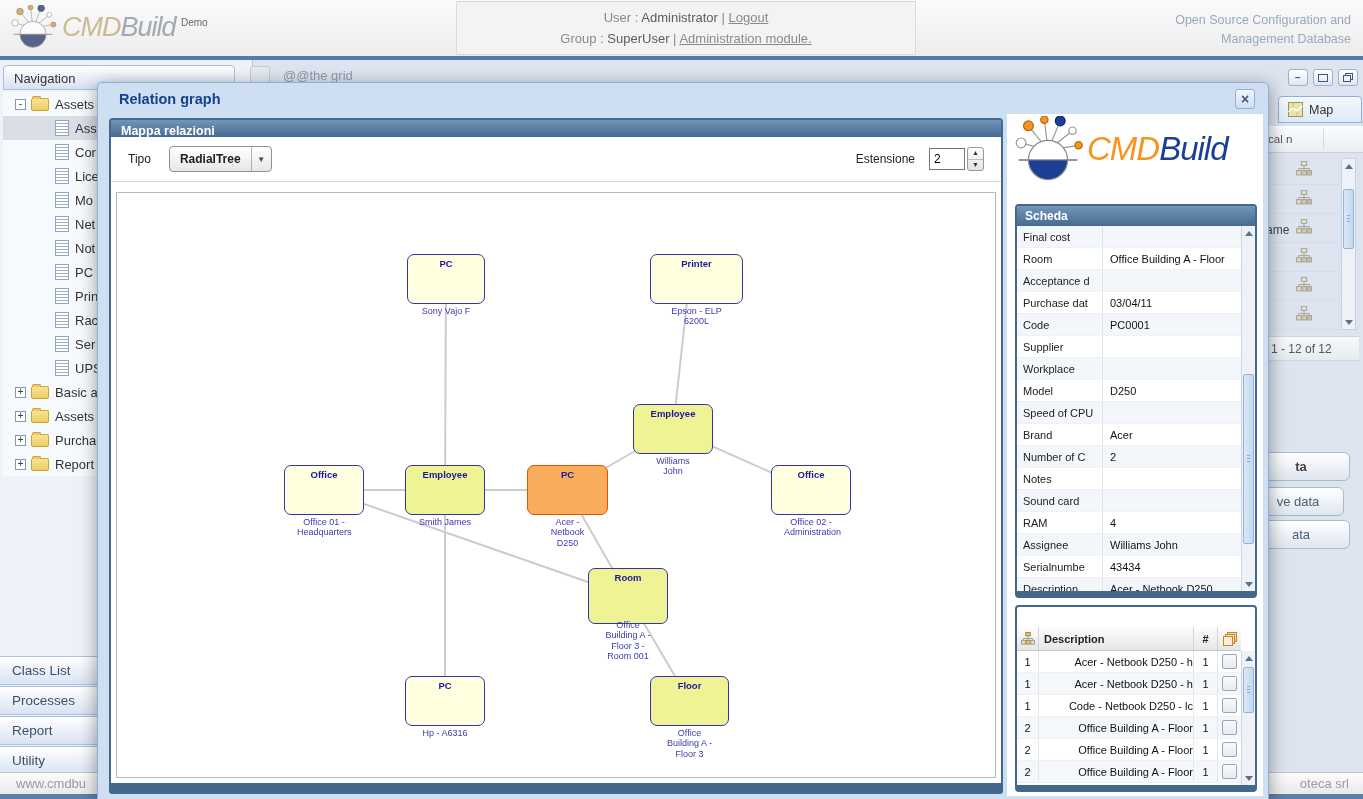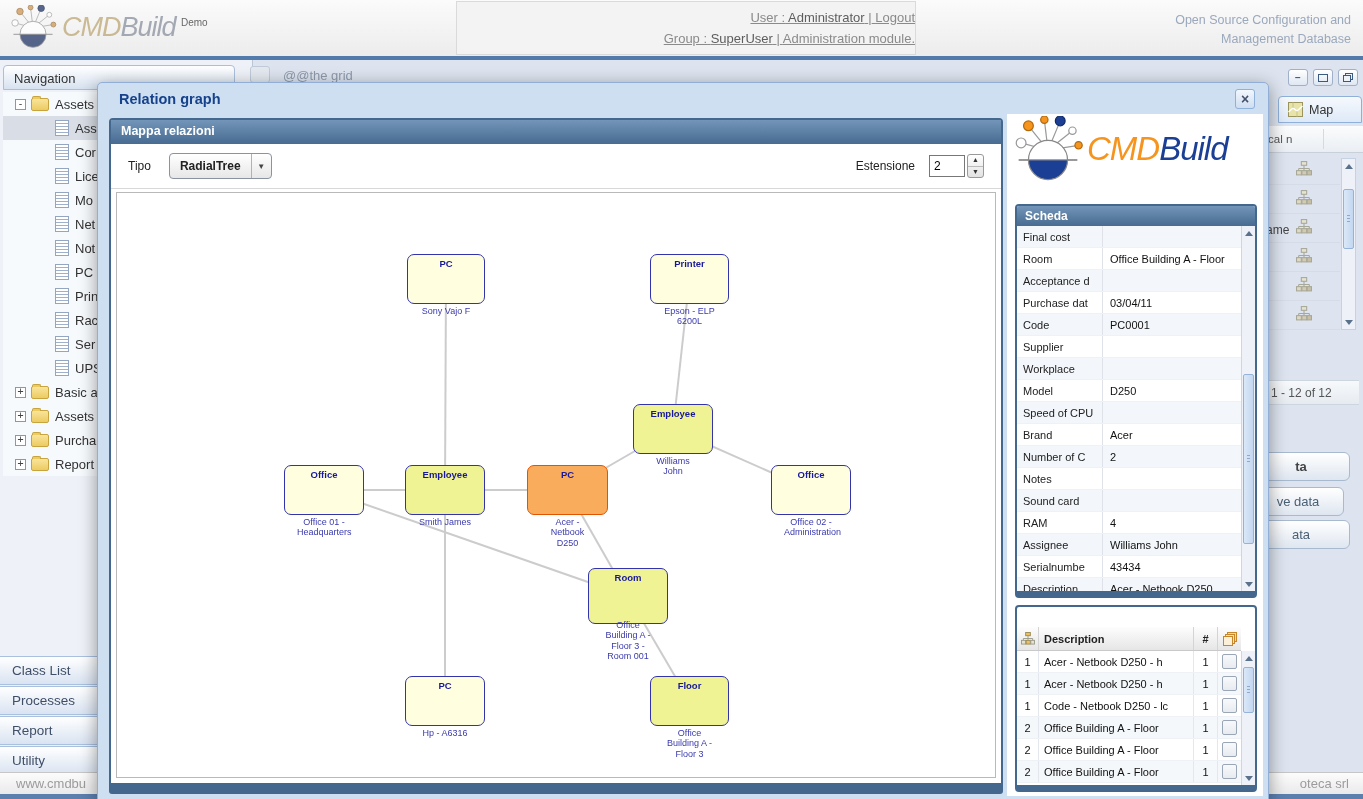--- a/index.html
+++ b/index.html
@@ -7,21 +7,21 @@
        font-family:"Liberation Sans",sans-serif;-webkit-font-smoothing:antialiased;}
   
   #top-header{position:absolute;top:0;left:0;width:100%;height:56px;background:linear-gradient(#fbfbfb,#ececec);}
   #header-logo{position:absolute;left:8px;top:5px;display:flex;align-items:center;opacity:.78;filter:saturate(.55);}
   .logo-text{font-style:italic;font-weight:normal;letter-spacing:-1px;}
   #header-logo .logo-text{font-size:27px;margin-left:4px;}
   #header-logo .logo-cmd{color:#cfa94e;}
   #header-logo .logo-build{color:#8795ac;}
   #demo-label{position:absolute;left:181px;top:17px;font-size:10px;color:#666;}
   #user-panel{position:absolute;left:456px;top:1px;width:458px;height:52px;background:#f3f3f3;
-              border:1px solid #dadada;text-align:right;font-size:13px;color:#8a8a8a;text-decoration:underline;}
+              border:1px solid #dadada;text-align:center;font-size:13px;color:#8a8a8a;}
   #user-panel .row1{margin-top:8px;}
   #user-panel .row2{margin-top:6px;}
   #user-panel a{color:#8a8a8a;text-decoration:underline;cursor:pointer;}
   #user-panel .uname{color:#5d5d5d;}
   #tagline{position:absolute;right:12px;top:11px;text-align:right;font-size:12.5px;color:#9aa8bd;line-height:19px;}
   #blue-strip{position:absolute;top:56px;left:0;height:4px;width:100%;background:#527aab;}
   
   #nav-panel{position:absolute;left:0;top:60px;width:252px;height:712px;background:#eef2f8;border-right:1px solid #b9c6d8;}
   #nav-header{position:absolute;left:3px;top:5px;width:232px;height:25px;line-height:25px;padding-left:10px;
               background:linear-gradient(#ffffff,#d7e2f0);border:1px solid #aabfdd;border-radius:4px 4px 0 0;
@@ -71,35 +71,35 @@
   #bg-scrollbar{position:absolute;left:1341px;top:158px;width:15px;height:172px;background:#eef2f8;border:1px solid #c6d2e2;box-sizing:border-box;}
   .sb-up,.sb-down{position:absolute;left:0;right:0;height:14px;display:flex;align-items:center;justify-content:center;}
   .sb-up{top:0;} .sb-down{bottom:0;}
   .tri-up{width:0;height:0;border-left:4px solid transparent;border-right:4px solid transparent;border-bottom:5px solid #5a718c;}
   .tri-down{width:0;height:0;border-left:4px solid transparent;border-right:4px solid transparent;border-top:5px solid #5a718c;}
   .sb-thumb{position:absolute;left:1px;right:1px;border:1px solid #95b3da;border-radius:2px;
             background:linear-gradient(90deg,#dbe8f8,#c3d7f0);}
   .sb-thumb::after{content:"";position:absolute;left:3px;right:3px;top:50%;margin-top:-4px;height:8px;
             background:repeating-linear-gradient(180deg,#8fa9cc 0 1px,transparent 1px 3px);}
   #bg-paging{position:absolute;left:1268px;top:336px;width:91px;height:25px;background:linear-gradient(#f7f9fb,#e6ebf1);
-             border-top:1px solid #cdd5df;border-bottom:1px solid #cdd5df;line-height:25px;font-size:12px;color:#555;padding-left:3px;box-sizing:border-box;margin-top:44px;}
+             border-top:1px solid #cdd5df;border-bottom:1px solid #cdd5df;line-height:25px;font-size:12px;color:#555;padding-left:3px;box-sizing:border-box;}
   .bg-btn{position:absolute;height:27px;border:1px solid #a8bad0;border-radius:6px;background:linear-gradient(#ffffff,#dfe6f0);
           font-size:13px;color:#4a6075;display:flex;align-items:center;justify-content:center;cursor:pointer;}
   .bg-btn.bold{font-weight:bold;color:#444;}
   
   #modal{position:absolute;left:97px;top:82px;width:1170px;height:717px;background:#cfdff2;
          border:1px solid #90aed6;border-radius:5px 5px 0 0;box-shadow:0 4px 18px rgba(0,0,0,.4);}
   #modal-title{position:absolute;left:21px;top:8px;font-size:14.5px;font-weight:bold;color:#15428b;}
   #modal-close{position:absolute;right:13px;top:6px;width:20px;height:20px;border:1px solid #8fb0d8;border-radius:3px;
          background:linear-gradient(#f2f7fd,#cfdef1);color:#44506b;font-size:14px;font-weight:bold;text-align:center;
          line-height:18px;cursor:pointer;box-sizing:border-box;}
   
   #mappa-panel{position:absolute;left:11px;top:35px;width:894px;height:676px;border:2px solid #44678d;
                border-bottom:11px solid #44678d;border-radius:4px 4px 3px 3px;background:#fff;box-sizing:border-box;}
-  #mappa-header{height:24px;background:linear-gradient(#7295b8,#476b91);color:#fff;font-weight:bold;
+  #mappa-header{height:17px;background:linear-gradient(#7295b8,#476b91);color:#fff;font-weight:bold;
                 font-size:12.5px;line-height:23px;padding-left:10px;}
   #mappa-toolbar{height:44px;background:#fff;border-bottom:1px solid #d8d8d8;display:flex;align-items:center;padding:0 17px;}
   #tipo-label{font-size:12px;color:#222;margin-right:18px;}
   #tipo-dropdown{height:24px;border:1px solid #8a93a2;border-radius:4px;background:linear-gradient(#ffffff,#e7e7e7);
                  display:flex;align-items:center;cursor:pointer;}
   #tipo-value{padding:0 10px;font-size:12px;font-weight:bold;color:#222;}
   #tipo-arrow-seg{width:19px;height:100%;border-left:1px solid #aab3bf;display:flex;align-items:center;
                   justify-content:center;font-size:8px;color:#444;}
   #est-label{margin-left:auto;font-size:12px;color:#222;margin-right:14px;}
   #est-field{width:26px;height:18px;border:1px solid #777;font-size:12px;padding:1px 4px;font-family:inherit;}
@@ -134,21 +134,21 @@
   .grid-scrollbar{position:absolute;top:20px;right:0;bottom:0;width:14px;background:#eef2f8;border-left:1px solid #ccd6e4;box-sizing:border-box;}
   #rel-grid-header{position:absolute;left:0;top:20px;right:14px;height:24px;background:linear-gradient(#fdfdfd,#e6e6e6);
                    border-bottom:1px solid #c9c9c9;display:flex;font-size:11px;font-weight:bold;color:#222;
                    align-items:center;box-sizing:border-box;}
   .rel-hcell{height:100%;display:flex;align-items:center;border-right:1px solid #d4d4d4;box-sizing:border-box;}
   #relazioni-rows{position:absolute;left:0;top:44px;right:14px;overflow:hidden;}
   .rel-row{height:22px;display:flex;align-items:center;font-size:11px;color:#111;border-bottom:1px solid #eef1f5;box-sizing:border-box;}
   .rel-row.alt{background:#f5f8fb;}
   .rel-n{width:22px;text-align:center;border-right:1px solid #e4e8ee;height:100%;line-height:22px;box-sizing:border-box;flex-shrink:0;}
   .rel-desc{width:155px;padding-left:5px;white-space:nowrap;overflow:hidden;border-right:1px solid #e4e8ee;
-            height:100%;line-height:22px;box-sizing:border-box;flex-shrink:0;}
+            height:100%;line-height:22px;box-sizing:border-box;flex-shrink:0;text-align:right;}
   .rel-count{width:24px;text-align:center;border-right:1px solid #e4e8ee;height:100%;line-height:22px;box-sizing:border-box;flex-shrink:0;}
   .rel-checkcell{flex:1;display:flex;align-items:center;justify-content:center;height:100%;}
   .rel-check{width:13px;height:13px;border:1px solid #9aa5b5;background:linear-gradient(#f8f9fb,#e7ebf0);border-radius:2px;cursor:pointer;}
 </style>
 </head>
 <body>
 
 <div id="app">
 
   <div id="top-header">
@@ -408,21 +408,21 @@
             <line x1="556" y1="236" x2="572.5" y2="86" stroke="#cccccc" stroke-width="2"></line>
             <line x1="556" y1="236" x2="694" y2="297" stroke="#cccccc" stroke-width="2"></line>
             <line x1="450.5" y1="297" x2="511" y2="403" stroke="#cccccc" stroke-width="2"></line>
             <line x1="207" y1="297" x2="511" y2="403" stroke="#cccccc" stroke-width="2"></line>
             <line x1="511" y1="403" x2="572.5" y2="508" stroke="#cccccc" stroke-width="2"></line>
           </svg>
           <div class="graph-node" style="left: 290px; top: 61px; width: 78px; height: 50px; background: rgb(255, 255, 224); border-color: rgb(51, 51, 170);">
             <div class="node-title">PC</div>
             <div class="node-sub">Sony Vajo F</div>
           </div>
-          <div class="graph-node" style="left: 533px; top: 61px; width: 79px; height: 50px; background: rgb(255, 255, 224); border-color: rgb(51, 51, 170);">
+          <div class="graph-node" style="left: 533px; top: 61px; width: 93px; height: 50px; background: rgb(255, 255, 224); border-color: rgb(51, 51, 170);">
             <div class="node-title">Printer</div>
             <div class="node-sub">Epson - ELP 6200L</div>
           </div>
           <div class="graph-node" style="left: 516px; top: 211px; width: 80px; height: 50px; background: rgb(239, 243, 147); border-color: rgb(51, 51, 170);">
             <div class="node-title">Employee</div>
             <div class="node-sub">Williams John</div>
           </div>
           <div class="graph-node" style="left: 167px; top: 272px; width: 80px; height: 50px; background: rgb(255, 255, 224); border-color: rgb(51, 51, 170);">
             <div class="node-title">Office</div>
             <div class="node-sub">Office 01 - Headquarters</div>

